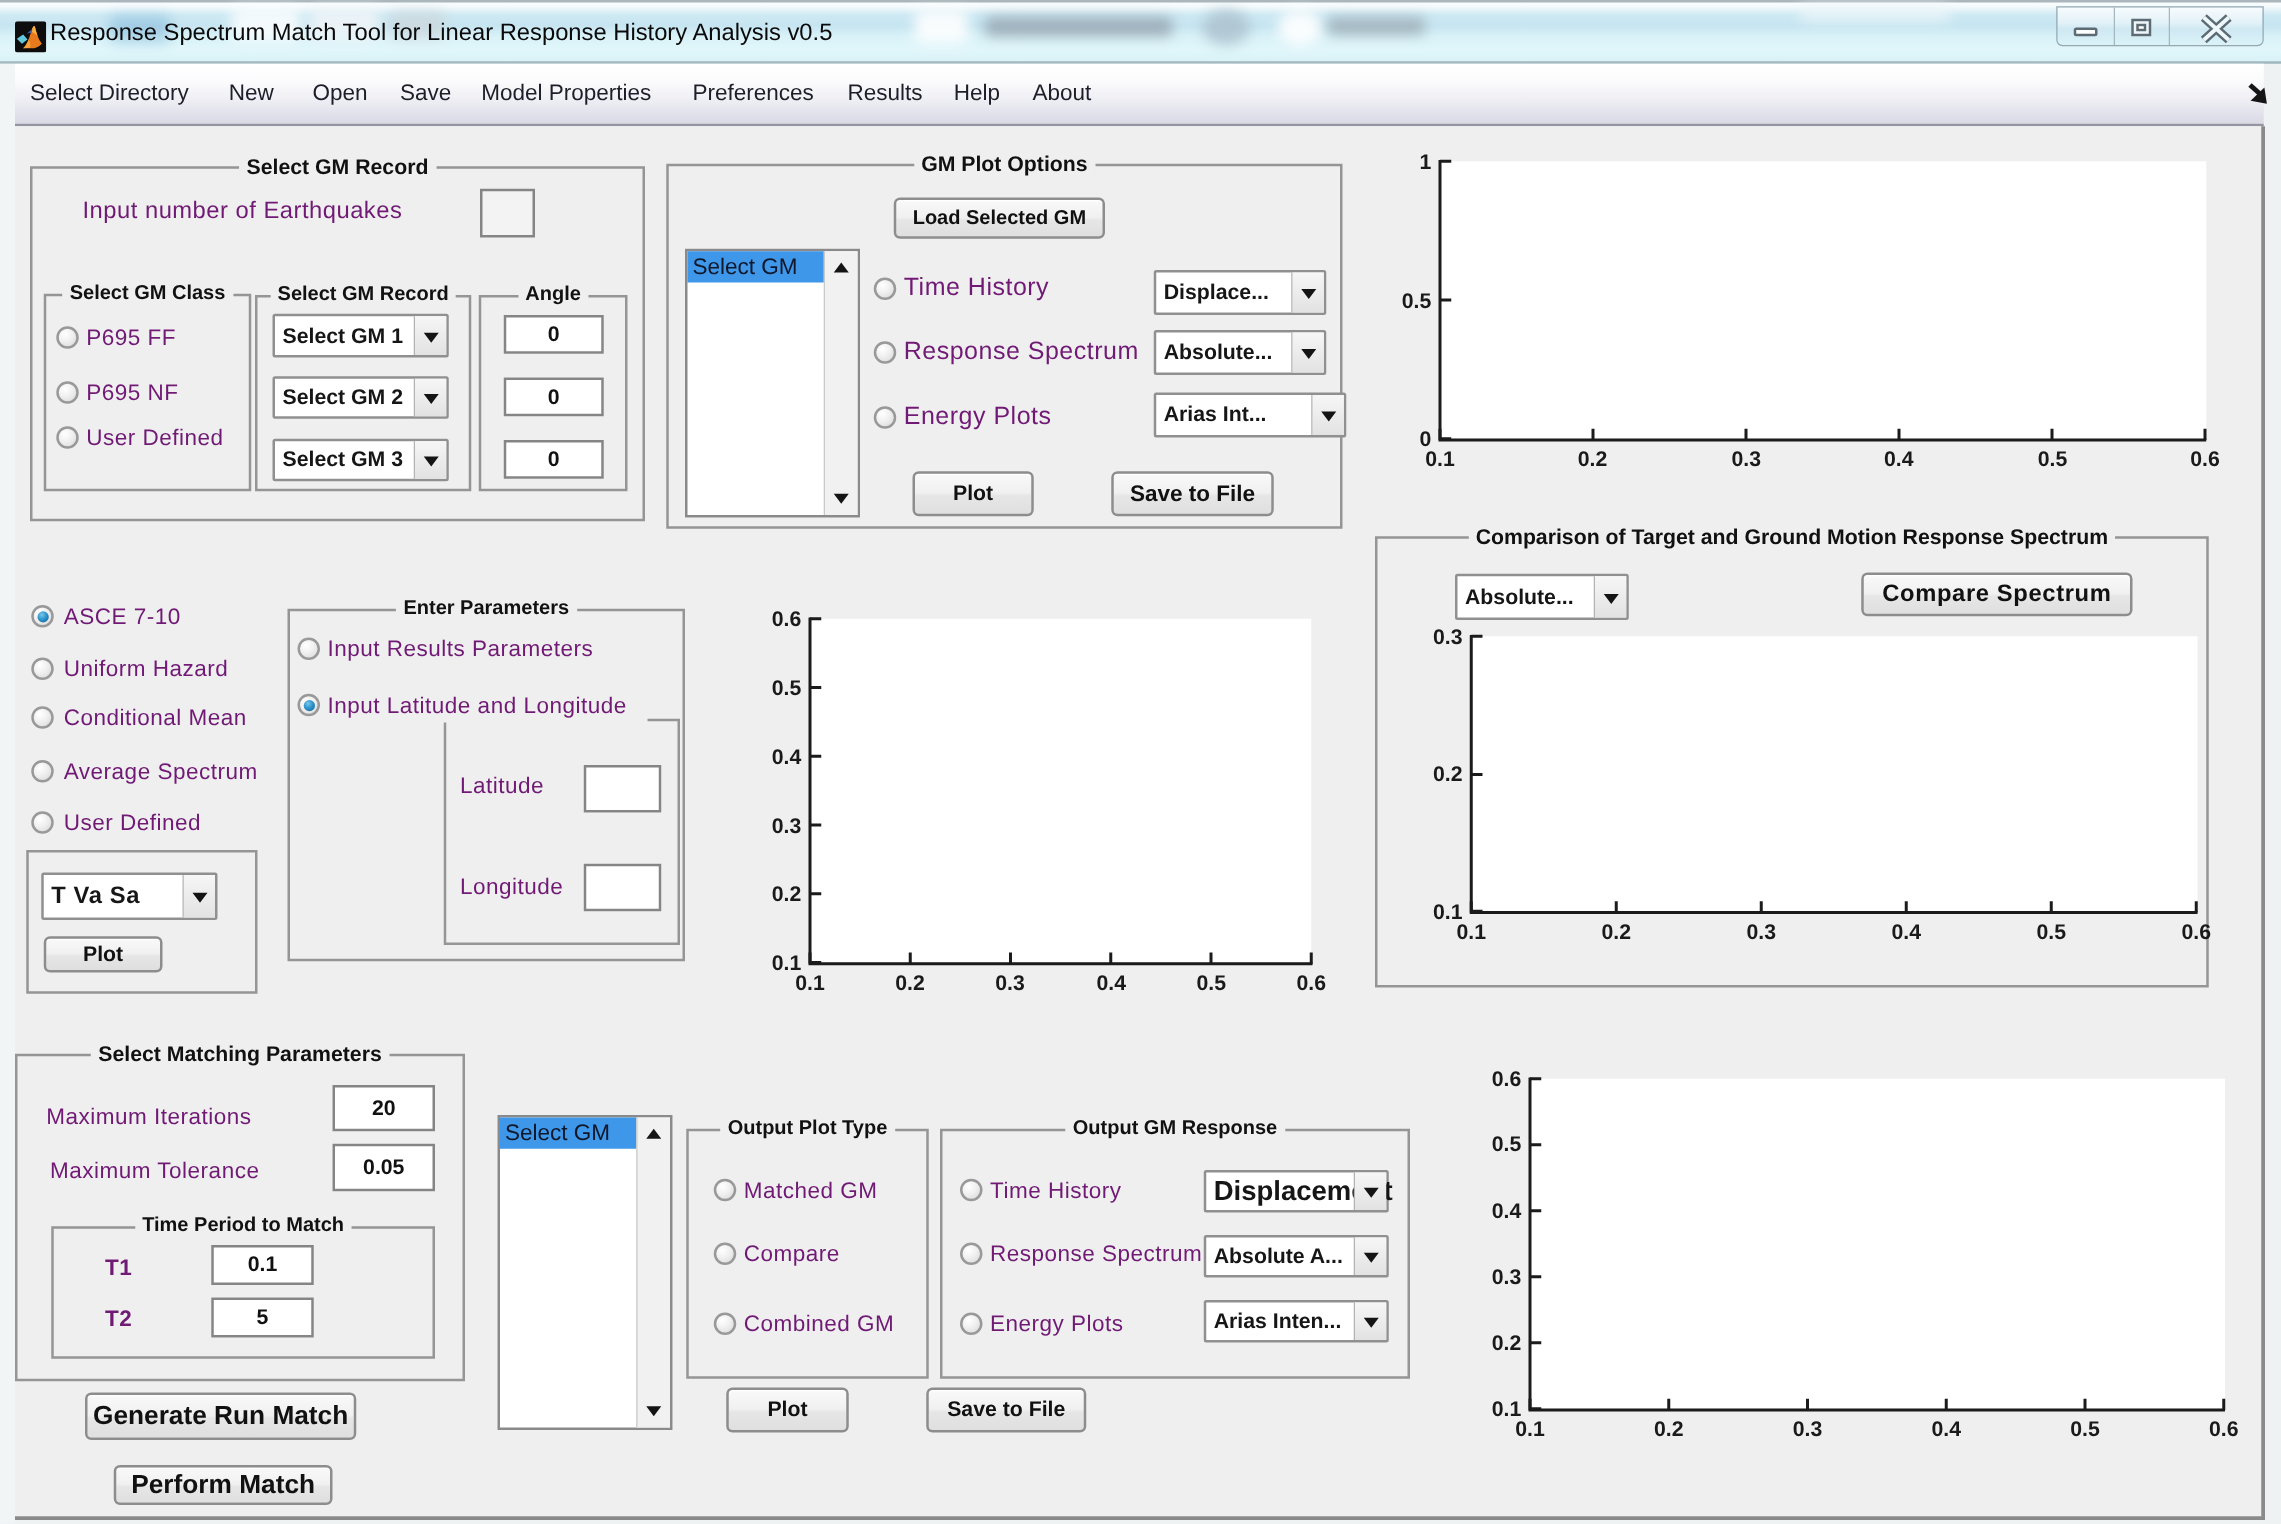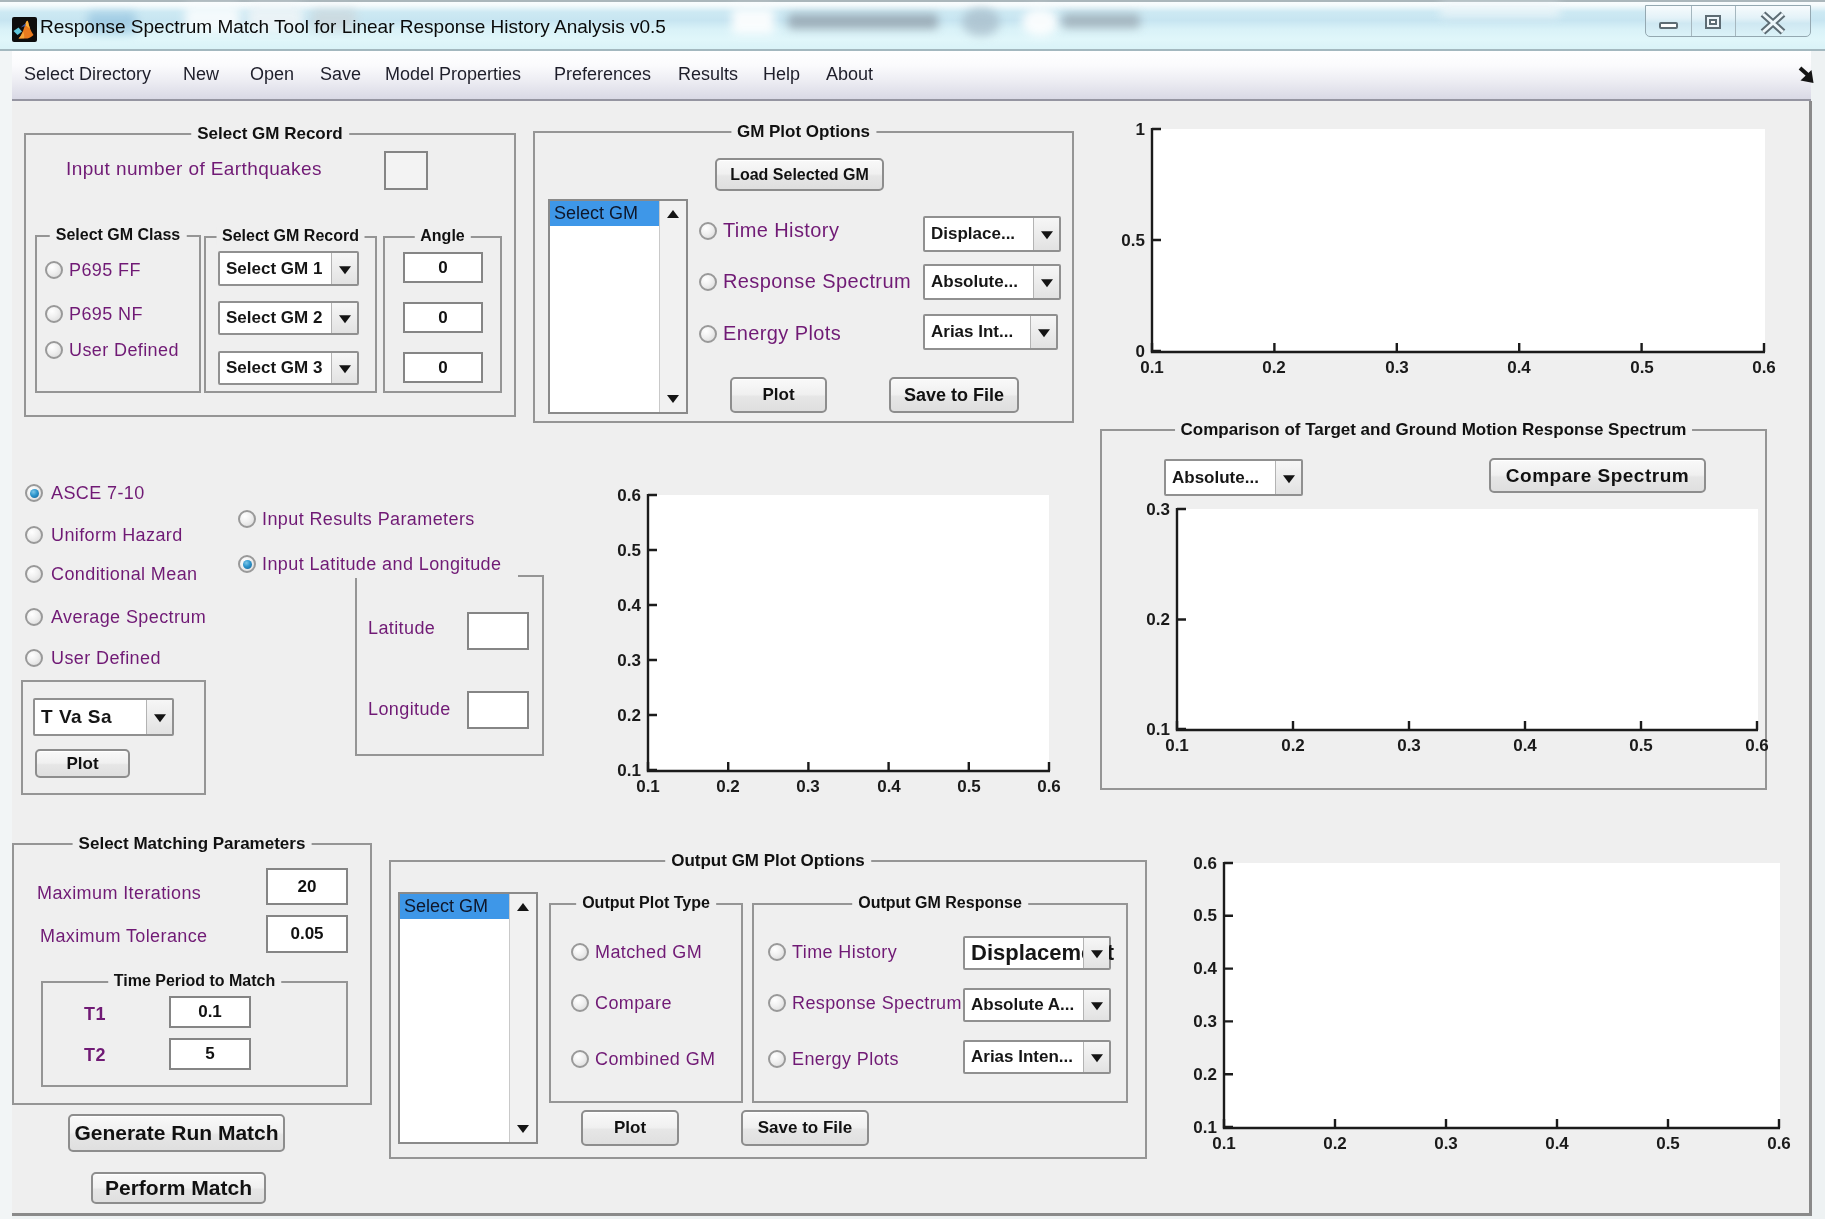--- a/index.html
+++ b/index.html
@@ -151,21 +151,21 @@
 <div class="radio" style="left:699px;top:325px"></div>
 <div class="lbl" style="left:723px;top:323px;font-size:20px">Energy Plots</div>
 <div class="dd" style="left:923px;top:216px;width:138px;height:36px">
       <span style="font-size:17px">Displace...</span>
       <i></i>
     </div>
 <div class="dd" style="left:923px;top:264px;width:138px;height:36px">
       <span style="font-size:17px">Absolute...</span>
       <i></i>
     </div>
-<div class="dd" style="left:923px;top:314px;width:135px;height:36px">
+<div class="dd" style="left:923px;top:314px;width:154px;height:36px">
       <span style="font-size:17px">Arias Int...</span>
       <i></i>
     </div>
 <div class="btn" style="left:730px;top:377px;width:97px;height:36px">Plot</div>
 <div class="btn" style="left:889px;top:377px;width:130px;height:36px;font-size:18px">Save to File</div>
 
 <div class="radio sel" style="left:25px;top:484px"></div>
 <div class="lbl" style="left:51px;top:483px">ASCE 7-10</div>
 <div class="radio" style="left:25px;top:526px"></div>
 <div class="lbl" style="left:51px;top:525px">Uniform Hazard</div>
@@ -174,20 +174,23 @@
 <div class="radio" style="left:25px;top:608px"></div>
 <div class="lbl" style="left:51px;top:607px">Average Spectrum</div>
 <div class="radio" style="left:25px;top:649px"></div>
 <div class="lbl" style="left:51px;top:648px">User Defined</div>
 <div class="gb" style="left:21px;top:680px;width:181px;height:111px"></div>
 <div class="dd" style="left:33px;top:698px;width:141px;height:38px">
       <span style="font-size:19px;letter-spacing:0.5px">T Va Sa</span>
       <i></i>
     </div>
 <div class="btn" style="left:35px;top:749px;width:95px;height:29px">Plot</div>
+<div class="gb" style="left:230px;top:487px;width:314px;height:278px">
+      <span style="font-size:16px">Enter Parameters</span>
+    </div>
 <div class="gb" style="left:355px;top:575px;width:185px;height:177px"></div>
 <div style="position:absolute;left:232px;top:548px;width:286px;height:30px;background:#efefef"></div>
 <div class="radio" style="left:238px;top:510px"></div>
 <div class="lbl" style="left:262px;top:509px">Input Results Parameters</div>
 <div class="radio sel" style="left:238px;top:555px"></div>
 <div class="lbl" style="left:262px;top:554px">Input Latitude and Longitude</div>
 <div class="lbl" style="left:368px;top:618px">Latitude</div>
 <div class="edit" style="left:467px;top:612px;width:62px;height:38px"></div>
 <div class="lbl" style="left:368px;top:699px">Longitude</div>
 <div class="edit" style="left:467px;top:691px;width:62px;height:38px"></div>
@@ -202,23 +205,20 @@
 <div class="gb" style="left:41px;top:981px;width:303px;height:102px">
       <span style="font-size:16px">Time Period to Match</span>
     </div>
 <div class="lbl b" style="left:84px;top:1004px">T1</div>
 <div class="edit" style="left:169px;top:996px;width:82px;height:32px">0.1</div>
 <div class="lbl b" style="left:84px;top:1045px">T2</div>
 <div class="edit" style="left:169px;top:1038px;width:82px;height:32px">5</div>
 <div class="btn" style="left:68px;top:1114px;width:217px;height:38px;font-size:21px">Generate Run Match</div>
 <div class="btn" style="left:91px;top:1172px;width:175px;height:32px;font-size:21px">Perform Match</div>
 
-<div class="gb" style="left:389px;top:860px;width:754px;height:295px">
-      <span>Output GM Plot Options</span>
-    </div>
 <div class="lb" style="left:398px;top:892px;width:140px;height:252px">
   <div class="lbsel" style="width:110px;height:25px">Select GM</div>
   <div class="sb" style="width:26px">
         <i class="arr up"></i>
         <i class="arr dn"></i>
       </div>
 </div>
 <div class="gb" style="left:549px;top:903px;width:190px;height:196px">
       <span style="font-size:16px">Output Plot Type</span>
     </div>

